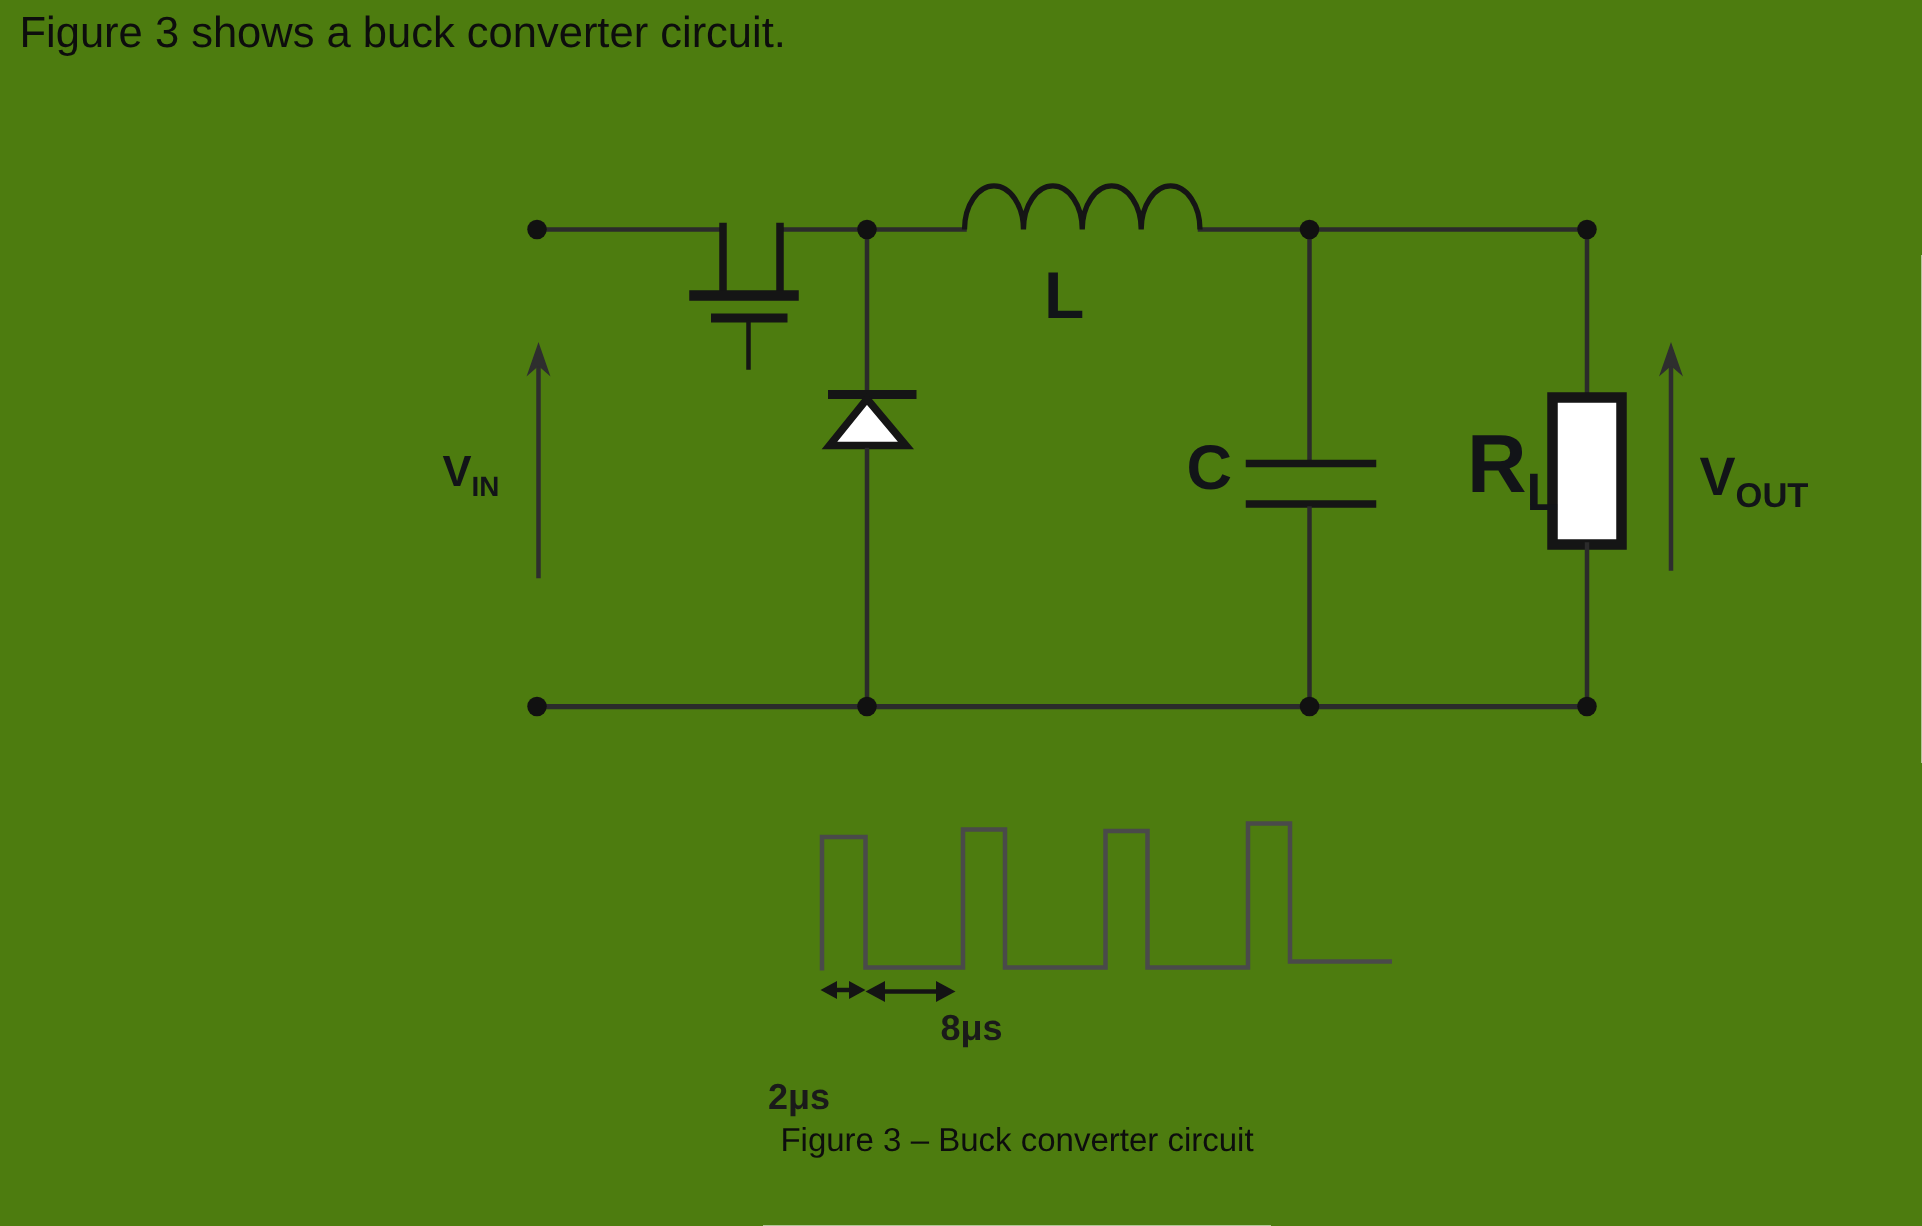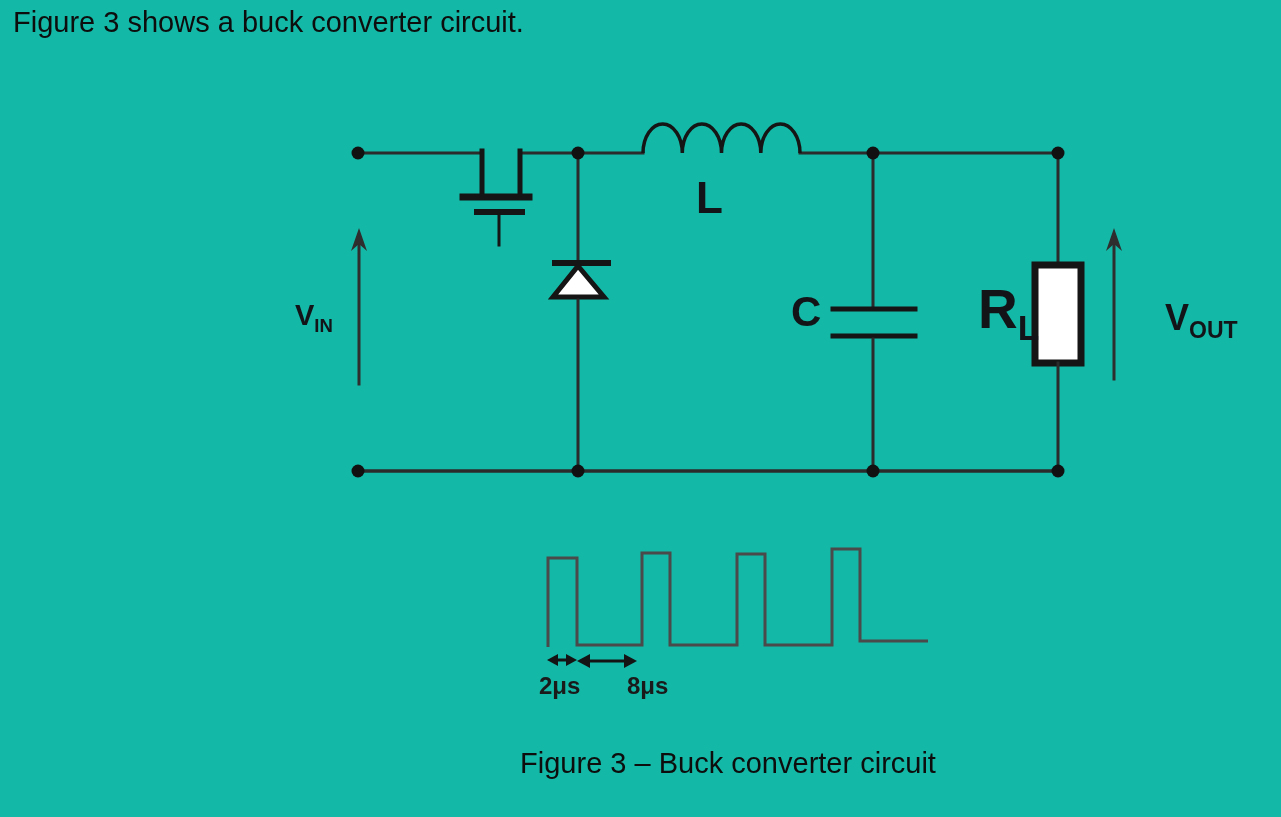--- a/index.html
+++ b/index.html
@@ -4,21 +4,21 @@
 <style>
   html, body {
     margin: 0;
     padding: 0;
     background: #ffffff;
   }
   .page {
     position: relative;
     width: 1281px;
     height: 817px;
-    background: #14b8a6;
+    background: #4d7c0f;
     font-family: "Liberation Sans", sans-serif;
     color: #0d0d0d;
     overflow: hidden;
   }
   .art {
     position: absolute;
     left: 0;
     top: 0;
     width: 1281px;
     height: 817px;
@@ -27,53 +27,53 @@
     position: absolute;
     left: 13px;
     top: 6px;
     font-size: 29px;
     line-height: 1.15;
     color: #0d0d0d;
     white-space: nowrap;
   }
   .figure-caption {
     position: absolute;
-    left: 728px;
+    left: 678px;
     top: 747px;
     transform: translateX(-50%);
-    font-size: 29px;
+    font-size: 22px;
     color: #0d0d0d;
     white-space: nowrap;
   }
   .lbl {
     position: absolute;
     line-height: 1;
     font-weight: 700;
     color: #121418;
     white-space: nowrap;
   }
   .lbl sub {
     font-size: 0.64em;
     line-height: 0;
   }
   .lbl-inductor  { left: 696px;  top: 176px; font-size: 44px; }
   .lbl-capacitor { left: 791px;  top: 291px; font-size: 42px; }
   .lbl-load      { left: 978px;  top: 282px; font-size: 55px; }
   .lbl-vin       { left: 295px;  top: 301px; font-size: 29px; }
-  .lbl-vout      { left: 1133px; top: 300px; font-size: 36px; margin-left: 32px; }
+  .lbl-vout      { left: 1133px; top: 300px; font-size: 36px; }
   .lbl-time {
     position: absolute;
     top: 674px;
     font-size: 24px;
     font-weight: 600;
     color: #1a1a1a;
     line-height: 1;
     white-space: nowrap;
   }
-  .lbl-ontime  { left: 539px; }
+  .lbl-ontime  { left: 512px; margin-top: 46px; }
   .lbl-offtime { left: 627px; }
 </style>
 </head>
 <body>
 
 <div class="page">
 
   <div class="intro-text">Figure 3 shows a buck converter circuit.</div>
 
   <svg class="art" viewBox="0 0 1281 817" xmlns="http://www.w3.org/2000/svg">

